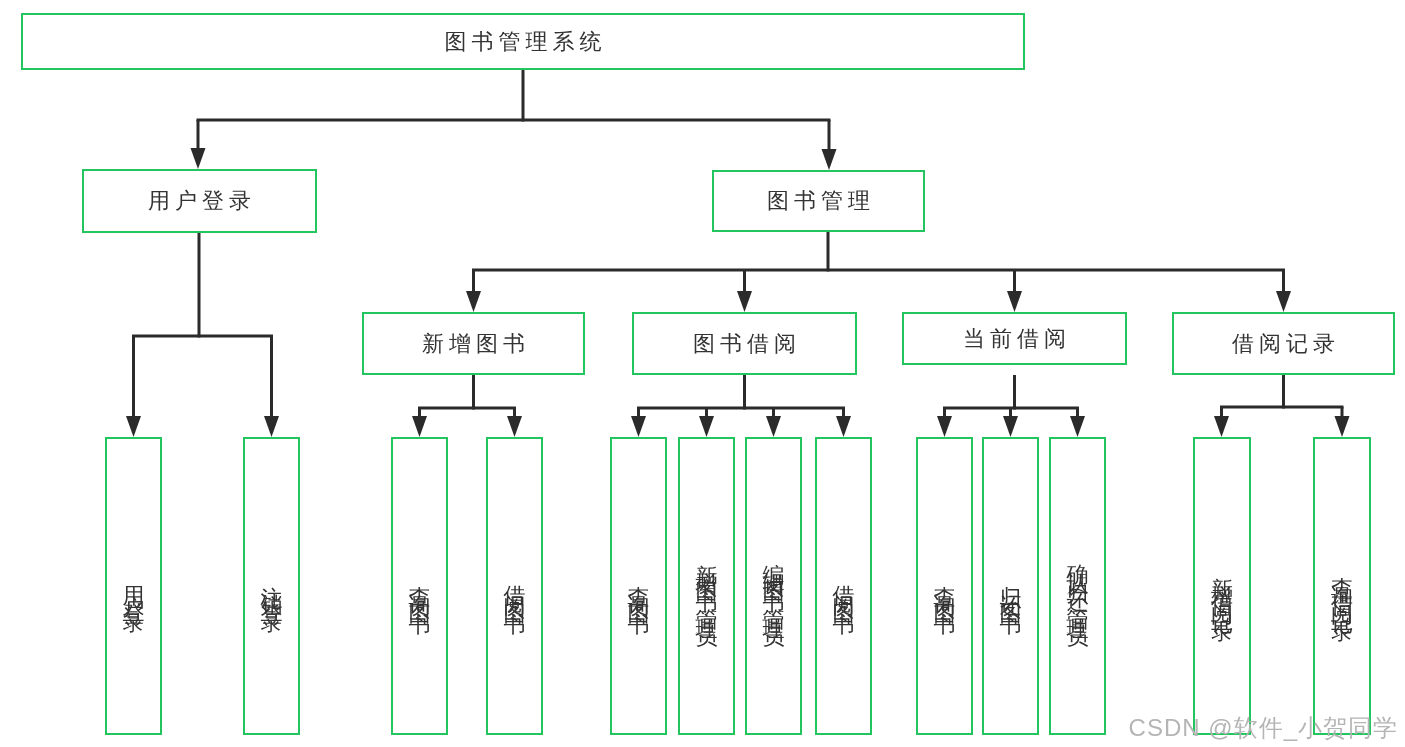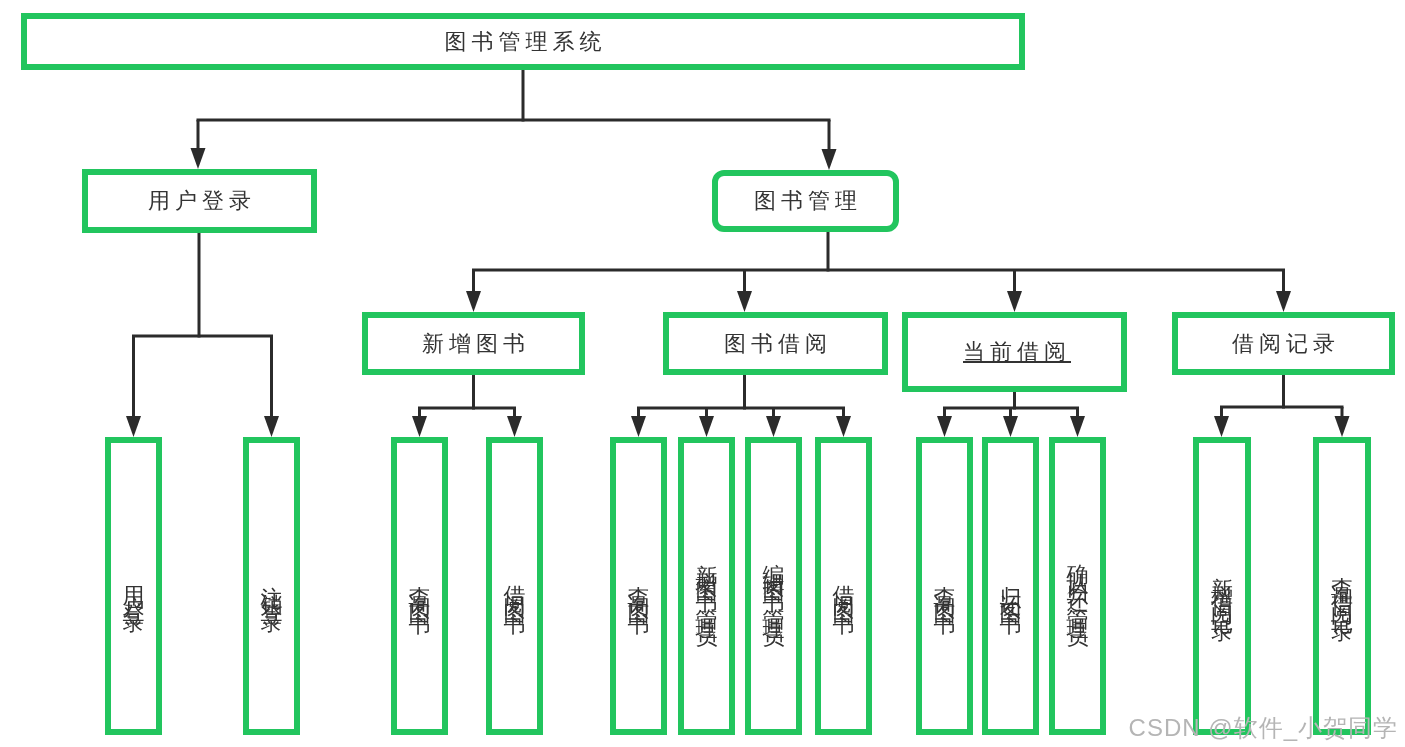--- a/index.html
+++ b/index.html
@@ -26,21 +26,21 @@
     stroke-width: 3;
   }
   #connectors polygon {
     fill: #2b2b2b;
     stroke: none;
   }
   .box {
     position: absolute;
     box-sizing: border-box;
     background: #ffffff;
-    border: 6px solid #22c55e;
+    border: 2px solid #22c55e;
     display: flex;
     align-items: center;
     justify-content: center;
     color: #333333;
     font-size: 22px;
     letter-spacing: 5px;
     text-indent: 5px;
     white-space: nowrap;
   }
   .leaf {
@@ -124,25 +124,25 @@
     <line x1="1220" y1="407" x2="1343.5" y2="407"></line>
     <line x1="1221.5" y1="407" x2="1221.5" y2="420"></line>
     <polygon points="1214,416 1229,416 1221.5,437"></polygon>
     <line x1="1342" y1="407" x2="1342" y2="420"></line>
     <polygon points="1334.5,416 1349.5,416 1342,437"></polygon>
   </svg>
 
   <div class="box" style="left:21px; top:13px; width:1004px; height:57px;">图书管理系统</div>
 
   <div class="box" style="left:82px; top:169px; width:235px; height:64px;">用户登录</div>
-  <div class="box" style="left:712px; top:170px; width:187px; height:62px;border-radius:12px;">图书管理</div>
+  <div class="box" style="left:712px; top:170px; width:213px; height:62px;">图书管理</div>
 
   <div class="box" style="left:362px; top:312px; width:223px; height:63px;">新增图书</div>
-  <div class="box" style="left:632px; top:312px; width:225px; height:63px;margin-left:31px;">图书借阅</div>
-  <div class="box" style="left:902px; top:312px; width:225px; height:80px;text-decoration:underline;">当前借阅</div>
+  <div class="box" style="left:632px; top:312px; width:225px; height:63px;">图书借阅</div>
+  <div class="box" style="left:902px; top:312px; width:225px; height:53px;">当前借阅</div>
   <div class="box" style="left:1172px; top:312px; width:223px; height:63px;">借阅记录</div>
 
   <div class="box leaf" style="left:105px; top:437px; width:57px; height:298px;">用户登录</div>
   <div class="box leaf" style="left:243px; top:437px; width:57px; height:298px;">注销登录</div>
 
   <div class="box leaf" style="left:391px; top:437px; width:57px; height:298px;">查询图书</div>
   <div class="box leaf" style="left:486px; top:437px; width:57px; height:298px;">借阅图书</div>
 
   <div class="box leaf" style="left:610px; top:437px; width:57px; height:298px;">查询图书</div>
   <div class="box leaf" style="left:678px; top:437px; width:57px; height:298px;">新增图书（管理员）</div>

